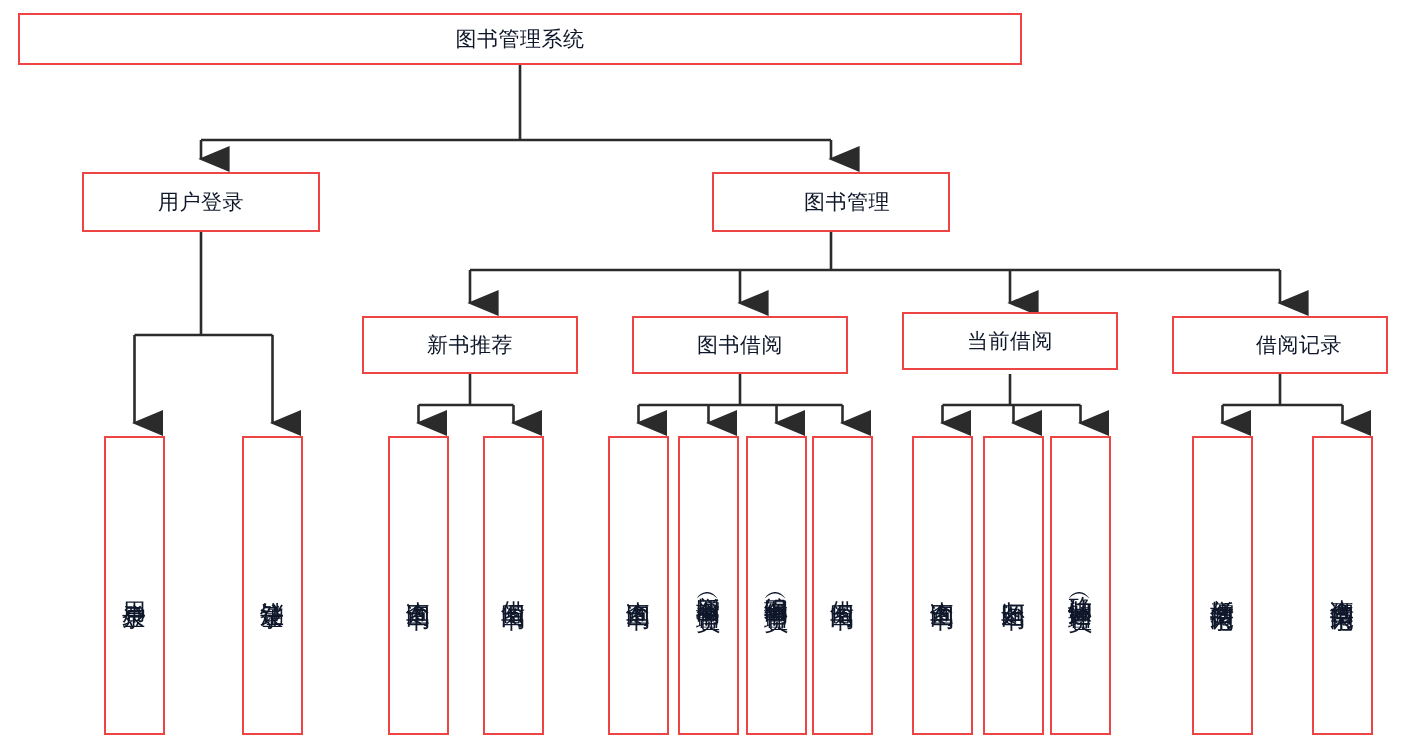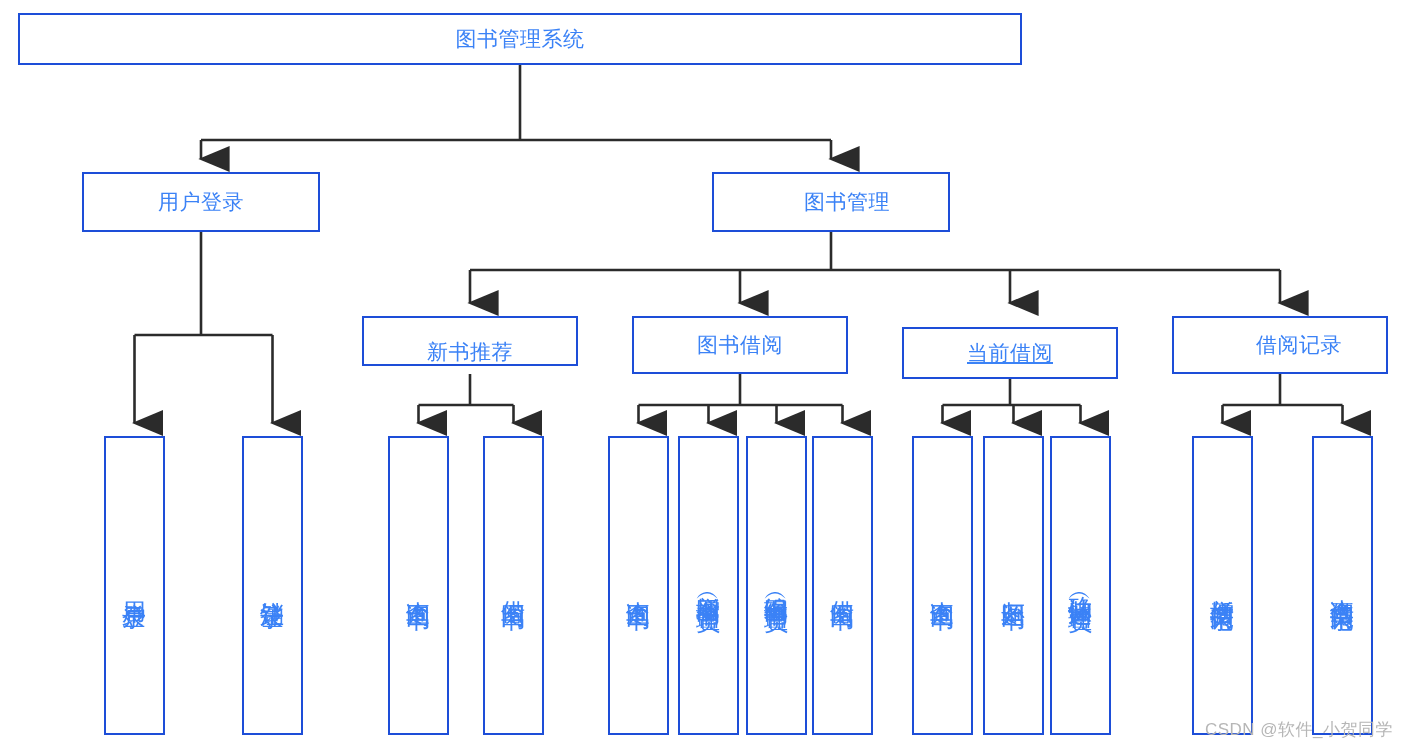--- a/index.html
+++ b/index.html
@@ -22,25 +22,25 @@
     left: 0;
     top: 0;
     width: 1405px;
     height: 747px;
     pointer-events: none;
   }
   .node {
     position: absolute;
     box-sizing: border-box;
     background: #ffffff;
-    border: 2px solid #1d4ed8;
+    border: 2px solid #ef4444;
     display: flex;
     align-items: center;
     justify-content: center;
-    color: #3b82f6;
+    color: #0f172a;
   }
   .node.horiz {
     font-size: 21px;
     line-height: 1.2;
     letter-spacing: 0.5px;
     white-space: nowrap;
   }
   .node.vert {
     writing-mode: vertical-rl;
     text-orientation: upright;
@@ -119,27 +119,27 @@
   <div id="nodes">
       <div class="node horiz" style="left: 18px; top: 13px; width: 1004px; height: 52px;">
         <span class="label">图书管理系统</span>
       </div>
       <div class="node horiz" style="left: 82px; top: 172px; width: 238px; height: 60px;">
         <span class="label">用户登录</span>
       </div>
       <div class="node horiz" style="left: 712px; top: 172px; width: 238px; height: 60px; padding-left: 32px;">
         <span class="label">图书管理</span>
       </div>
-      <div class="node horiz" style="left: 362px; top: 316px; width: 216px; height: 50px; align-items: flex-end;">
+      <div class="node horiz" style="left: 362px; top: 316px; width: 216px; height: 58px;">
         <span class="label">新书推荐</span>
       </div>
       <div class="node horiz" style="left: 632px; top: 316px; width: 216px; height: 58px; align-items: center;">
         <span class="label">图书借阅</span>
       </div>
-      <div class="node horiz" style="left: 902px; top: 327px; width: 216px; height: 52px; text-decoration: underline;">
+      <div class="node horiz" style="left: 902px; top: 312px; width: 216px; height: 58px;">
         <span class="label">当前借阅</span>
       </div>
       <div class="node horiz" style="left: 1172px; top: 316px; width: 216px; height: 58px; padding-left: 38px;">
         <span class="label">借阅记录</span>
       </div>
       <div class="node vert" style="left: 104px; top: 436px; width: 61px; height: 299px;">
         <span class="label">用户登录</span>
       </div>
       <div class="node vert" style="left: 242px; top: 436px; width: 61px; height: 299px;">
         <span class="label">注销登录</span>
@@ -172,14 +172,13 @@
         <span class="label">确认归还（管理员）</span>
       </div>
       <div class="node vert" style="left: 1192px; top: 436px; width: 61px; height: 299px;">
         <span class="label">新增借阅记录</span>
       </div>
       <div class="node vert" style="left: 1312px; top: 436px; width: 61px; height: 299px;">
         <span class="label">查询借阅记录</span>
       </div>
     </div>
 
-  <div id="watermark">CSDN @软件_小贺同学</div>
 </div>
 
 </body></html>

